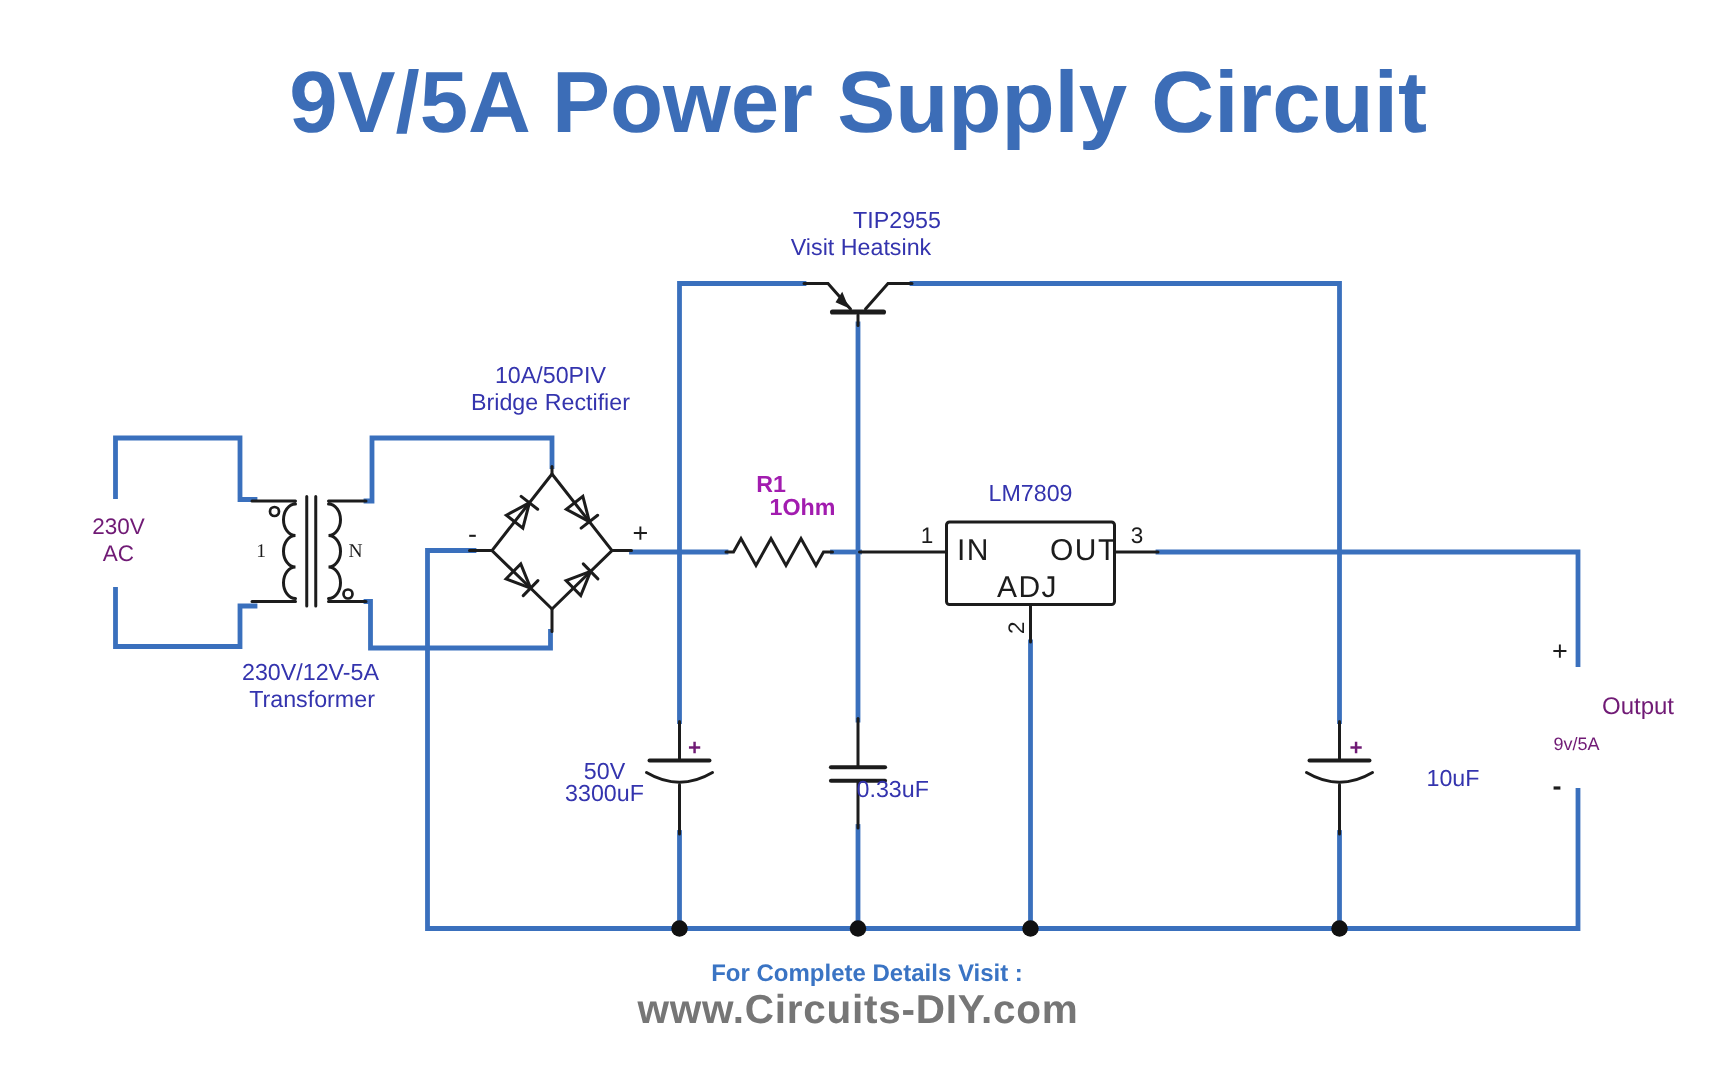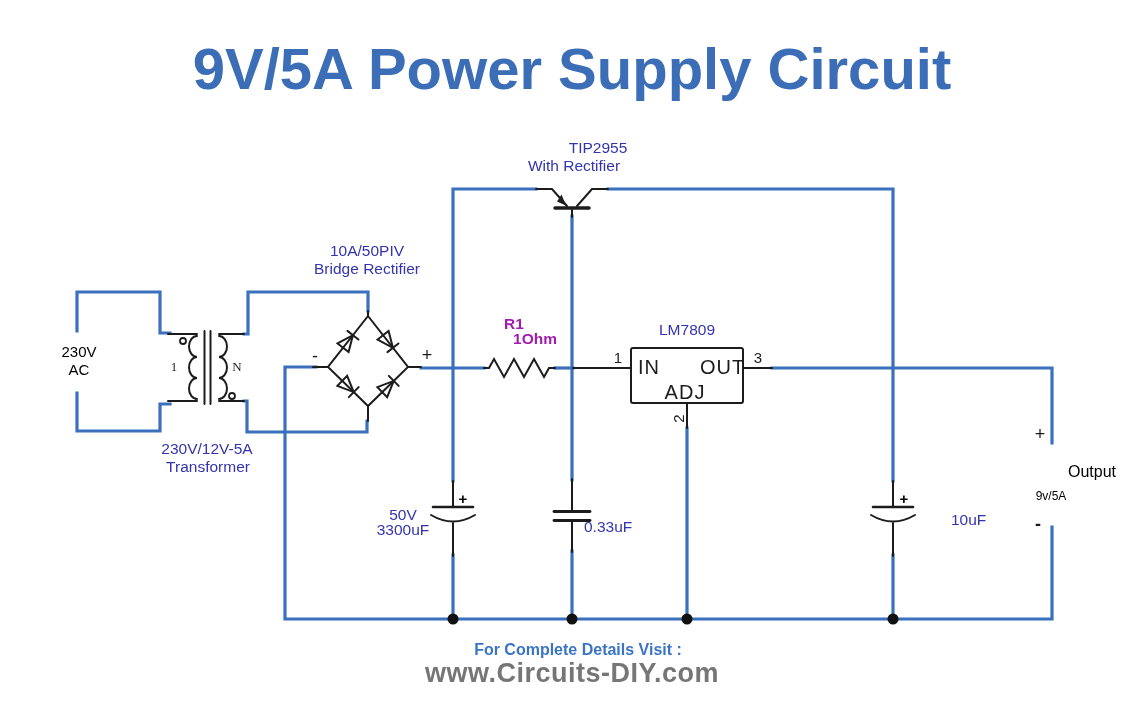--- a/index.html
+++ b/index.html
@@ -5,21 +5,21 @@
   html,body{margin:0;padding:0;background:#ffffff;}
   .stage{position:relative;width:1143px;height:720px;background:#ffffff;overflow:hidden;
          font-family:"Liberation Sans",sans-serif;}
   svg{position:absolute;left:0;top:0;}
   .lbl{position:absolute;transform:translateX(-50%);white-space:nowrap;line-height:1;
        text-align:center;}
   .lbl-l{position:absolute;white-space:nowrap;line-height:1;}
   .title{font-size:58px;font-weight:bold;color:#3c6db7;letter-spacing:0px;}
   .comp{font-size:15.5px;color:#3434ae;}
   .comp-b{font-size:15.5px;font-weight:bold;color:#a21caf;}
-  .blk{font-size:15px;color:#000000;}
+  .blk{font-size:15px;color:#701a75;}
   .blk-lg{font-size:18px;color:#1c1c1c;}
   .pinno{font-size:15px;color:#1c1c1c;}
   .serif{font-family:"Liberation Serif",serif;font-size:13px;color:#1c1c1c;}
   .regtxt{font-size:20px;color:#1c1c1c;letter-spacing:1px;}
   .footer1{font-size:16px;font-weight:bold;color:#3a74c4;}
   .footer2{font-size:27px;font-weight:bold;color:#767676;letter-spacing:0.5px;}
   .rot90{transform:translateX(-50%) rotate(-90deg);}
 </style>
 </head>
 <body>
@@ -131,21 +131,21 @@
         <circle cx="572" cy="619" r="5.5"></circle>
         <circle cx="687" cy="619" r="5.5"></circle>
         <circle cx="893" cy="619" r="5.5"></circle>
       </g>
     </g>
   </svg>
 
   <div class="lbl title" style="left:572px;top:40px;">9V/5A Power Supply Circuit</div>
 
   <div class="lbl comp" style="left:598px;top:140px;">TIP2955</div>
-  <div class="lbl comp" style="left:574px;top:158px;">With Rectifier</div>
+  <div class="lbl comp" style="left:574px;top:158px;">Visit Heatsink</div>
 
   <div class="lbl comp" style="left:367px;top:243px;">10A/50PIV</div>
   <div class="lbl comp" style="left:367px;top:261px;">Bridge Rectifier</div>
 
   <div class="lbl blk" style="left:79px;top:344px;">230V</div>
   <div class="lbl blk" style="left:79px;top:362px;">AC</div>
 
   <div class="lbl serif" style="left:174px;top:360px;">1</div>
   <div class="lbl serif" style="left:237px;top:360px;">N</div>
 
@@ -163,21 +163,21 @@
   <div class="lbl pinno" style="left:758px;top:350px;">3</div>
   <div class="lbl pinno rot90" style="left:678px;top:411px;">2</div>
   <div class="lbl-l regtxt" style="left:638px;top:357px;">IN</div>
   <div class="lbl-l regtxt" style="left:700px;top:357px;">OUT</div>
   <div class="lbl regtxt" style="left:685px;top:382px;">ADJ</div>
 
   <div class="lbl blk" style="left:463px;top:491px;font-weight:bold;">+</div>
   <div class="lbl comp" style="left:403px;top:507px;">50V</div>
   <div class="lbl comp" style="left:403px;top:522px;">3300uF</div>
 
-  <div class="lbl-l comp" style="left:584px;top:519px;">0.33uF</div>
+  <div class="lbl-l comp" style="left:571px;top:519px;">0.33uF</div>
 
   <div class="lbl blk" style="left:904px;top:491px;font-weight:bold;">+</div>
   <div class="lbl-l comp" style="left:920px;top:512px;margin-left:31px;">10uF</div>
 
   <div class="lbl blk-lg" style="left:1040px;top:425px;">+</div>
   <div class="lbl blk" style="left:1051px;top:464px;font-size:16px;margin-left:41px;">Output</div>
   <div class="lbl blk" style="left:1051px;top:490px;font-size:12px;">9v/5A</div>
   <div class="lbl blk-lg" style="left:1038px;top:515px;font-weight:bold;">-</div>
 
   <div class="lbl footer1" style="left:578px;top:642px;">For Complete Details Visit :</div>

